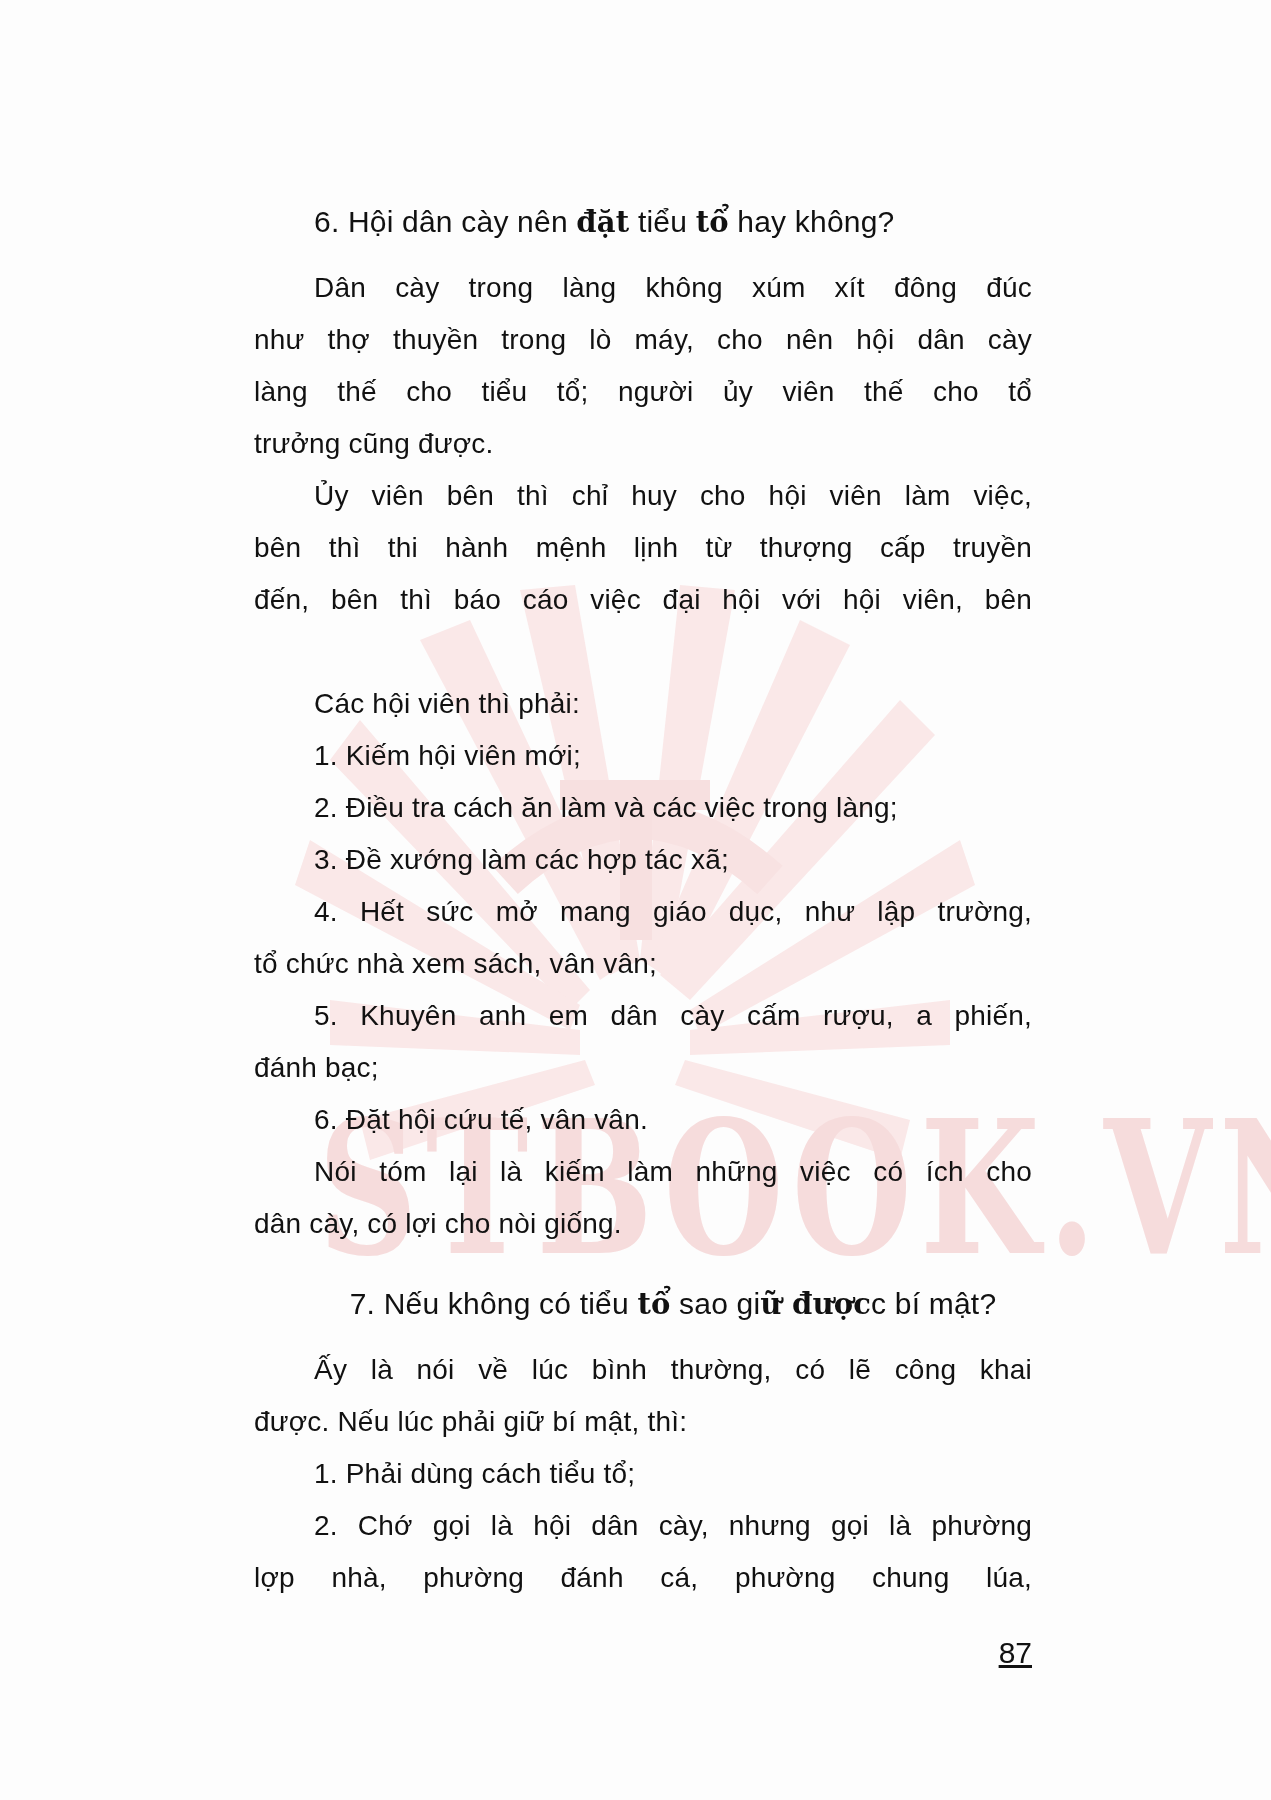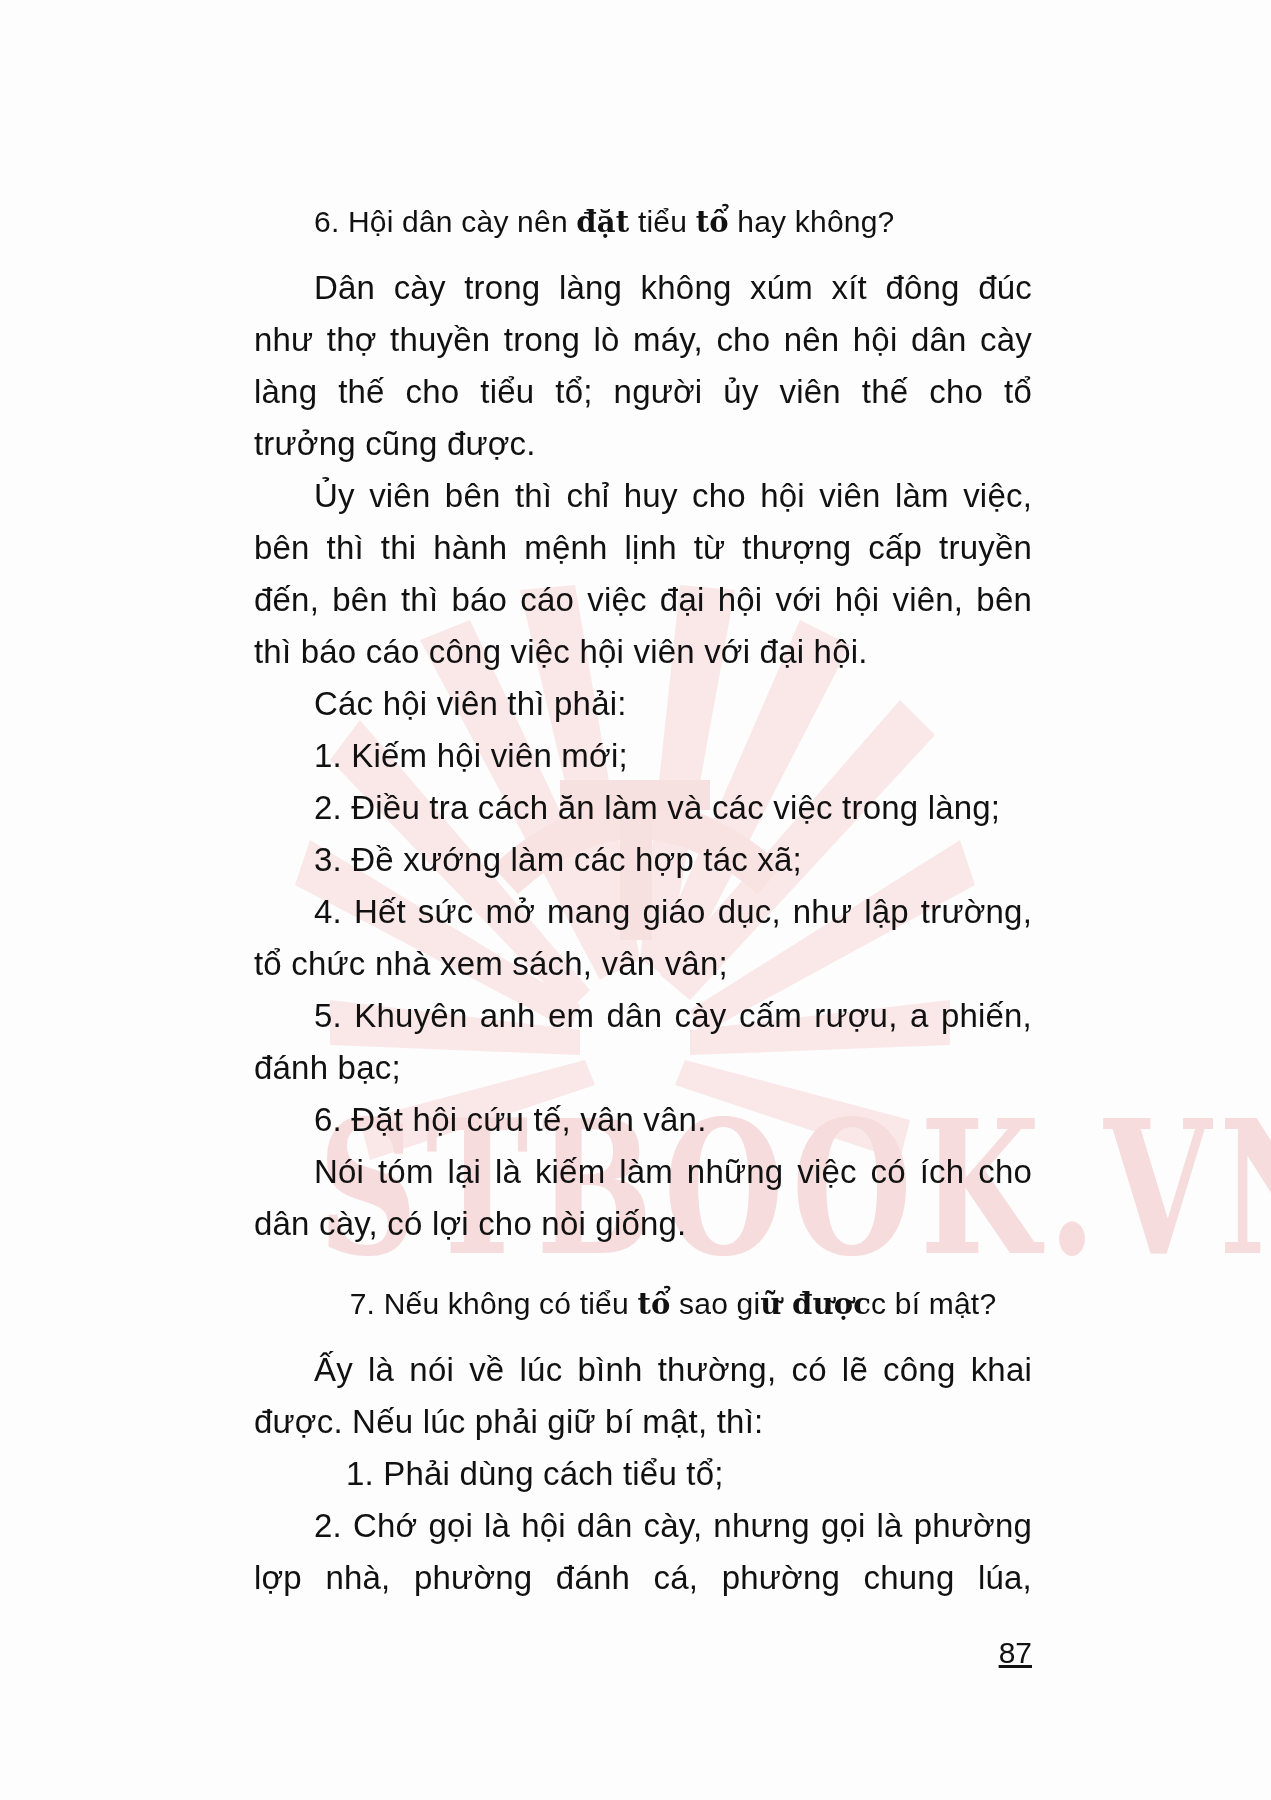--- a/index.html
+++ b/index.html
@@ -48,21 +48,21 @@
       position: absolute;
       left: 0; top: 0;
       width: 1271px;
       height: 1577px;
     }
     .line {
       position: absolute;
       left: 254px;
       width: 778px;
       height: 40px;
-      font-size: 33px;
+      font-size: 28px;
       line-height: 40px;
       white-space: nowrap;
       letter-spacing: 0.2px;
     }
     .line.indent { left: 314px; width: 718px; }
     .line.justify {
       text-align: justify;
       text-align-last: justify;
     }
     .heading { font-size: 30px; }
@@ -118,40 +118,39 @@
     </div>
 
     <div class="line indent justify" style="top:268px;">Dân cày trong làng không xúm xít đông đúc</div>
     <div class="line justify" style="top:320px;">như thợ thuyền trong lò máy, cho nên hội dân cày</div>
     <div class="line justify" style="top:372px;">làng thế cho tiểu tổ; người ủy viên thế cho tổ</div>
     <div class="line" style="top:424px;">trưởng cũng được.</div>
 
     <div class="line indent justify" style="top:476px;">Ủy viên bên thì chỉ huy cho hội viên làm việc,</div>
     <div class="line justify" style="top:580px;">đến, bên thì báo cáo việc đại hội với hội viên, bên</div>
     <div class="line justify" style="top:528px;">bên thì thi hành mệnh lịnh từ thượng cấp truyền</div>
-    <div class="line" style="top:632px;">thì báo cáo công việc hội viên với đại hội.</div>
 
     <div class="line indent" style="top:684px;">Các hội viên thì phải:</div>
     <div class="line indent" style="top:736px;">1. Kiếm hội viên mới;</div>
     <div class="line indent" style="top:788px;">2. Điều tra cách ăn làm và các việc trong làng;</div>
     <div class="line indent" style="top:840px;">3. Đề xướng làm các hợp tác xã;</div>
     <div class="line indent justify" style="top:892px;">4. Hết sức mở mang giáo dục, như lập trường,</div>
     <div class="line" style="top:944px;">tổ chức nhà xem sách, vân vân;</div>
     <div class="line indent justify" style="top:996px;">5. Khuyên anh em dân cày cấm rượu, a phiến,</div>
     <div class="line" style="top:1048px;">đánh bạc;</div>
     <div class="line indent" style="top:1100px;">6. Đặt hội cứu tế, vân vân.</div>
 
     <div class="line indent justify" style="top:1152px;">Nói tóm lại là kiếm làm những việc có ích cho</div>
     <div class="line" style="top:1204px;">dân cày, có lợi cho nòi giống.</div>
 
     <div class="line indent heading" style="top:1284px;text-align:center;">
       <span>7. Nếu không có tiểu </span><b>tổ</b><span> sao gi</span><b>ữ được</b><span>c bí mật?</span>
     </div>
 
     <div class="line indent justify" style="top:1350px;">Ấy là nói về lúc bình thường, có lẽ công khai</div>
     <div class="line" style="top:1402px;">được. Nếu lúc phải giữ bí mật, thì:</div>
-    <div class="line indent" style="top:1454px;margin-left:32px;">1. Phải dùng cách tiểu tổ;</div>
+    <div class="line indent" style="top:1454px;">1. Phải dùng cách tiểu tổ;</div>
     <div class="line indent justify" style="top:1506px;">2. Chớ gọi là hội dân cày, nhưng gọi là phường</div>
     <div class="line justify" style="top:1558px;">lợp nhà, phường đánh cá, phường chung lúa,</div>
 
     <div class="page-number">87</div>
   </div>
 </div>
 
 </body></html>

